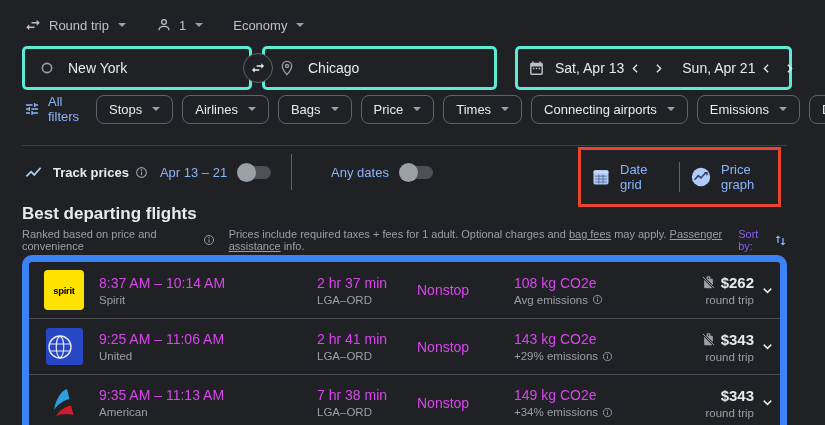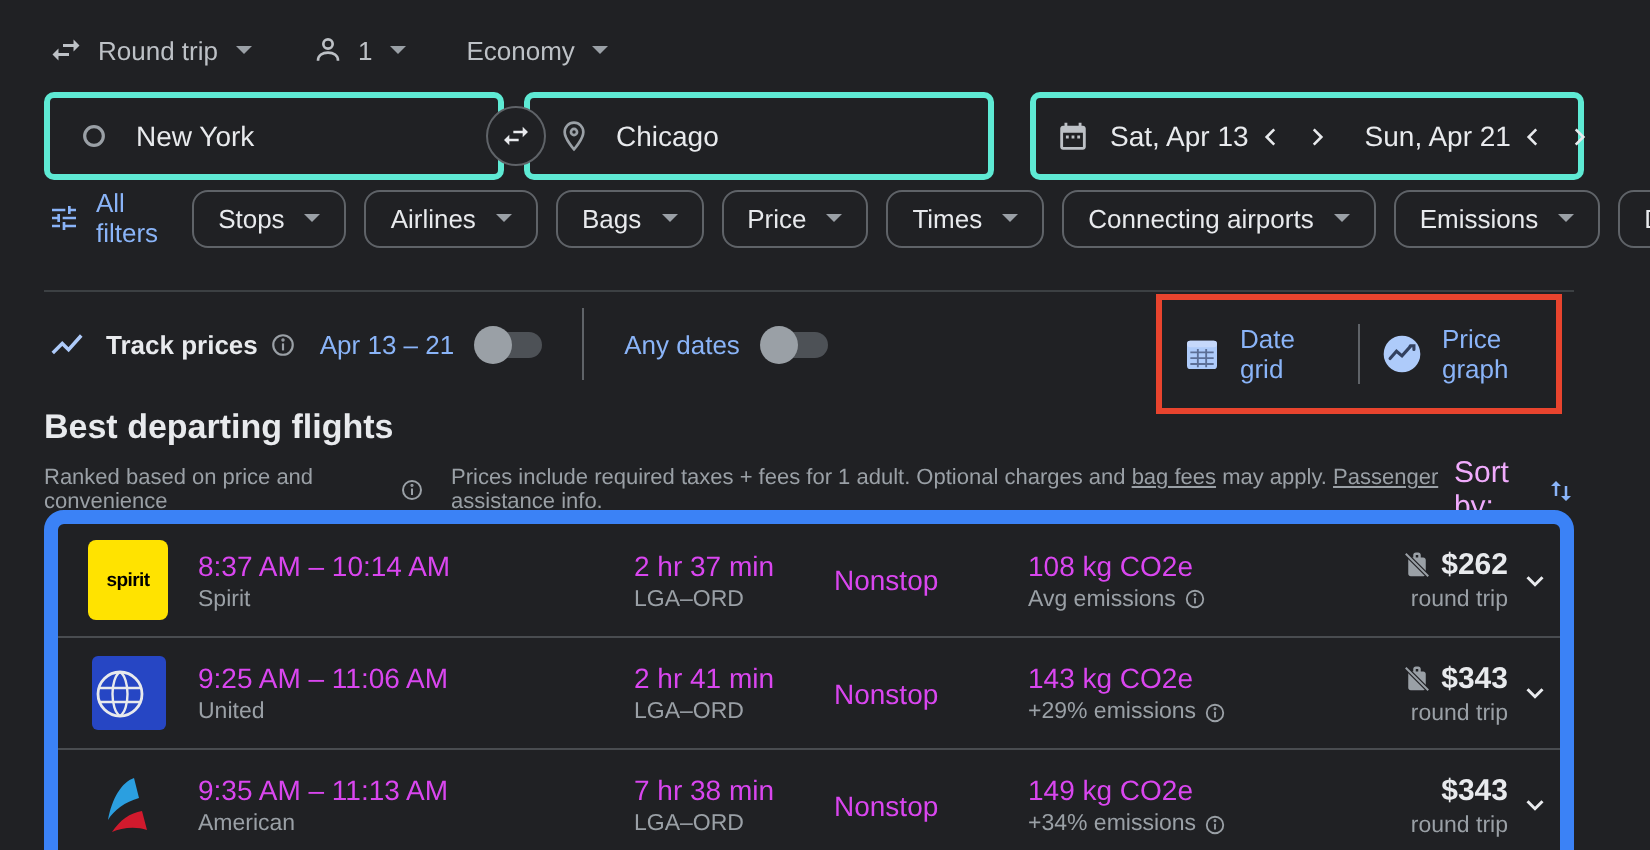--- a/index.html
+++ b/index.html
@@ -35,21 +35,21 @@
   .all-filters { display:flex; align-items:center; gap:8px; color:#8ab4f8; font-size:13px;
     font-weight:500; margin-right:8px; cursor:pointer; }
   .chip { display:flex; align-items:center; gap:8px; border:1px solid #5f6368; border-radius:8px;
     padding:6px 12px; color:#e8eaed; font-size:13px; cursor:pointer; white-space:nowrap; }
 
   .h-div { position:absolute; left:22px; top:145px; width:765px; height:1px; background:#3c4043; }
 
   
   .track-row { position:absolute; left:24px; top:150px; height:44px; display:flex; align-items:center; }
   .track-label { color:#e8eaed; font-size:13px; font-weight:700; margin:0 6px 0 10px; }
-  .blue-text { color:#8ab4f8; font-size:13px; font-weight:500; }
+  .blue-text { color:#8ab4f8; font-size:13px; font-weight:500;margin-left:19px; }
   .toggle { width:32px; height:13px; background:#4d5156; border-radius:7px; position:relative;
     margin-left:12px; cursor:pointer; flex:none; }
   .toggle .knob { position:absolute; left:-2px; top:-3px; width:19px; height:19px; border-radius:50%;
     background:#9aa0a6; }
   .track-div { width:1px; height:36px; background:#5f6368; margin:0 20px; }
 
   
   .views-box { position:absolute; left:578px; top:147px; width:203px; height:60px;
     border:3px solid #e8442e; display:flex; align-items:center; }
   .view-btn { display:flex; align-items:center; gap:9px; color:#8ab4f8; font-size:13px;
@@ -57,22 +57,22 @@
   .views-div { width:1px; height:30px; background:#5f6368; }
 
   
   .results-heading { position:absolute; left:22px; top:204px; color:#e8eaed; font-size:17px;
     font-weight:600; }
   .sub-row { position:absolute; left:22px; top:228px; width:766px; display:flex;
     align-items:center; color:#9aa0a6; font-size:11px; }
   .sub-row .seg-link { text-decoration:underline; }
   .ranked { display:flex; align-items:center; gap:5px; }
   .fees { margin-left:14px; }
-  .sort-group { margin-left:auto; display:flex; align-items:center; gap:3px; color:#f0abfc;
-    font-size:15px; font-weight:500; cursor:pointer; }
+  .sort-group { margin-left:auto; display:flex; align-items:center; gap:3px; color:#8b5cf6;
+    font-size:11px; font-weight:500; cursor:pointer; }
 
   
   .flight-list { position:absolute; left:22px; top:255px; width:765px;
     border:7px solid #3b82f6; border-radius:10px; overflow:hidden; }
   .flight-row { height:56px; display:flex; align-items:center; cursor:pointer; }
   .flight-row + .flight-row { border-top:1px solid #494c50; }
   .col-logo { width:70px; display:flex; justify-content:center; flex:none; }
   .col-times { width:218px; flex:none; }
   .col-dur { width:100px; flex:none; }
   .col-stops { width:97px; flex:none; }

